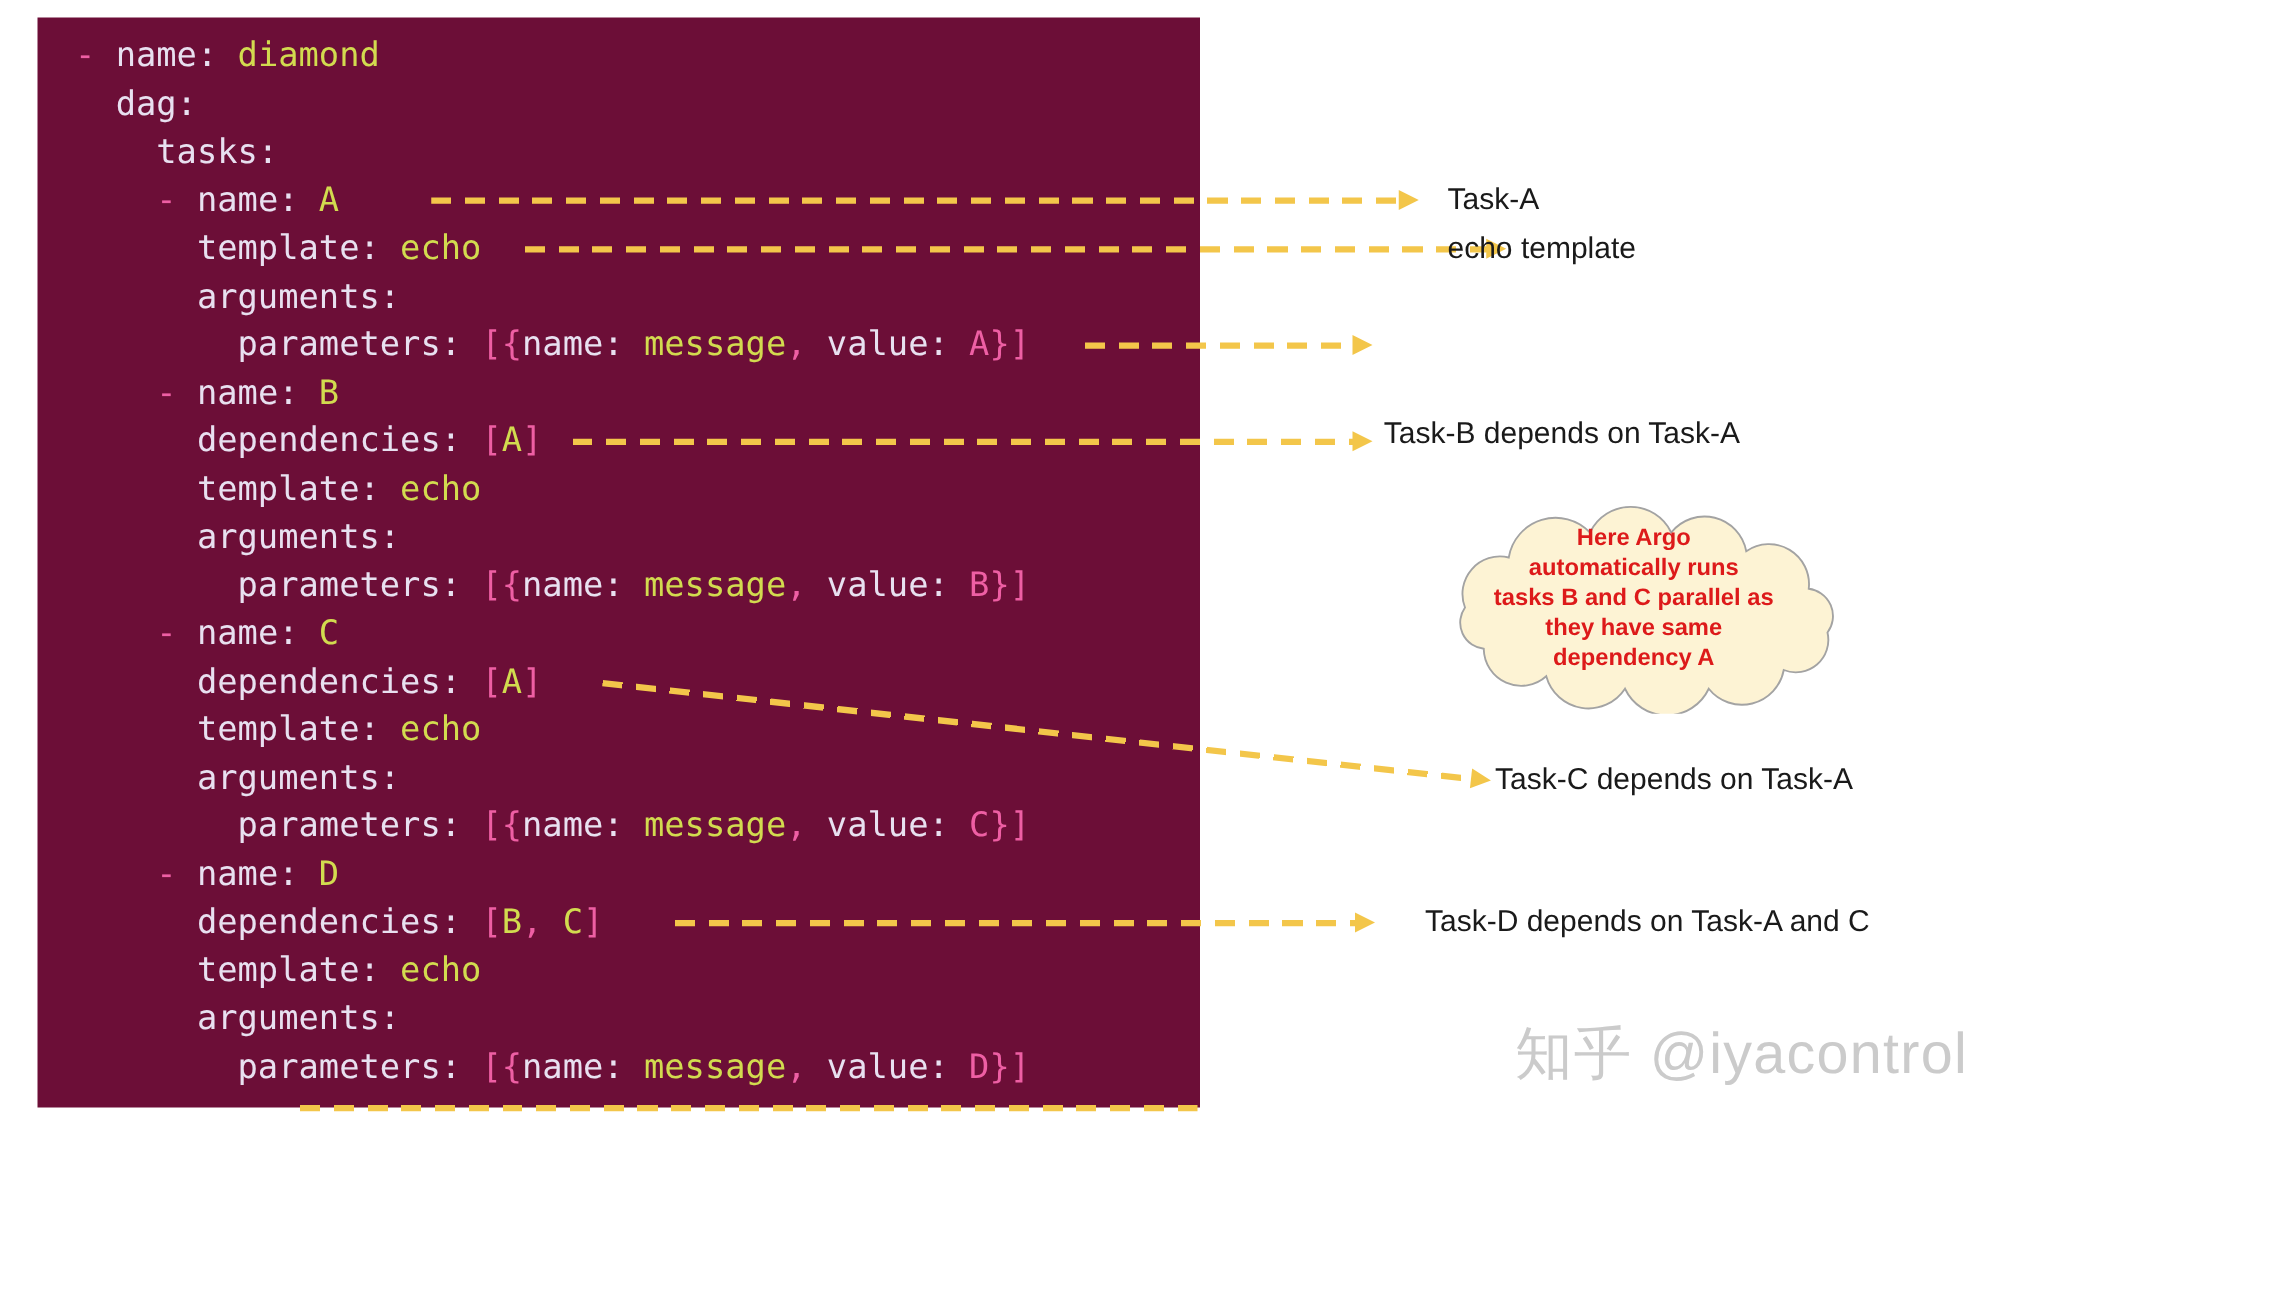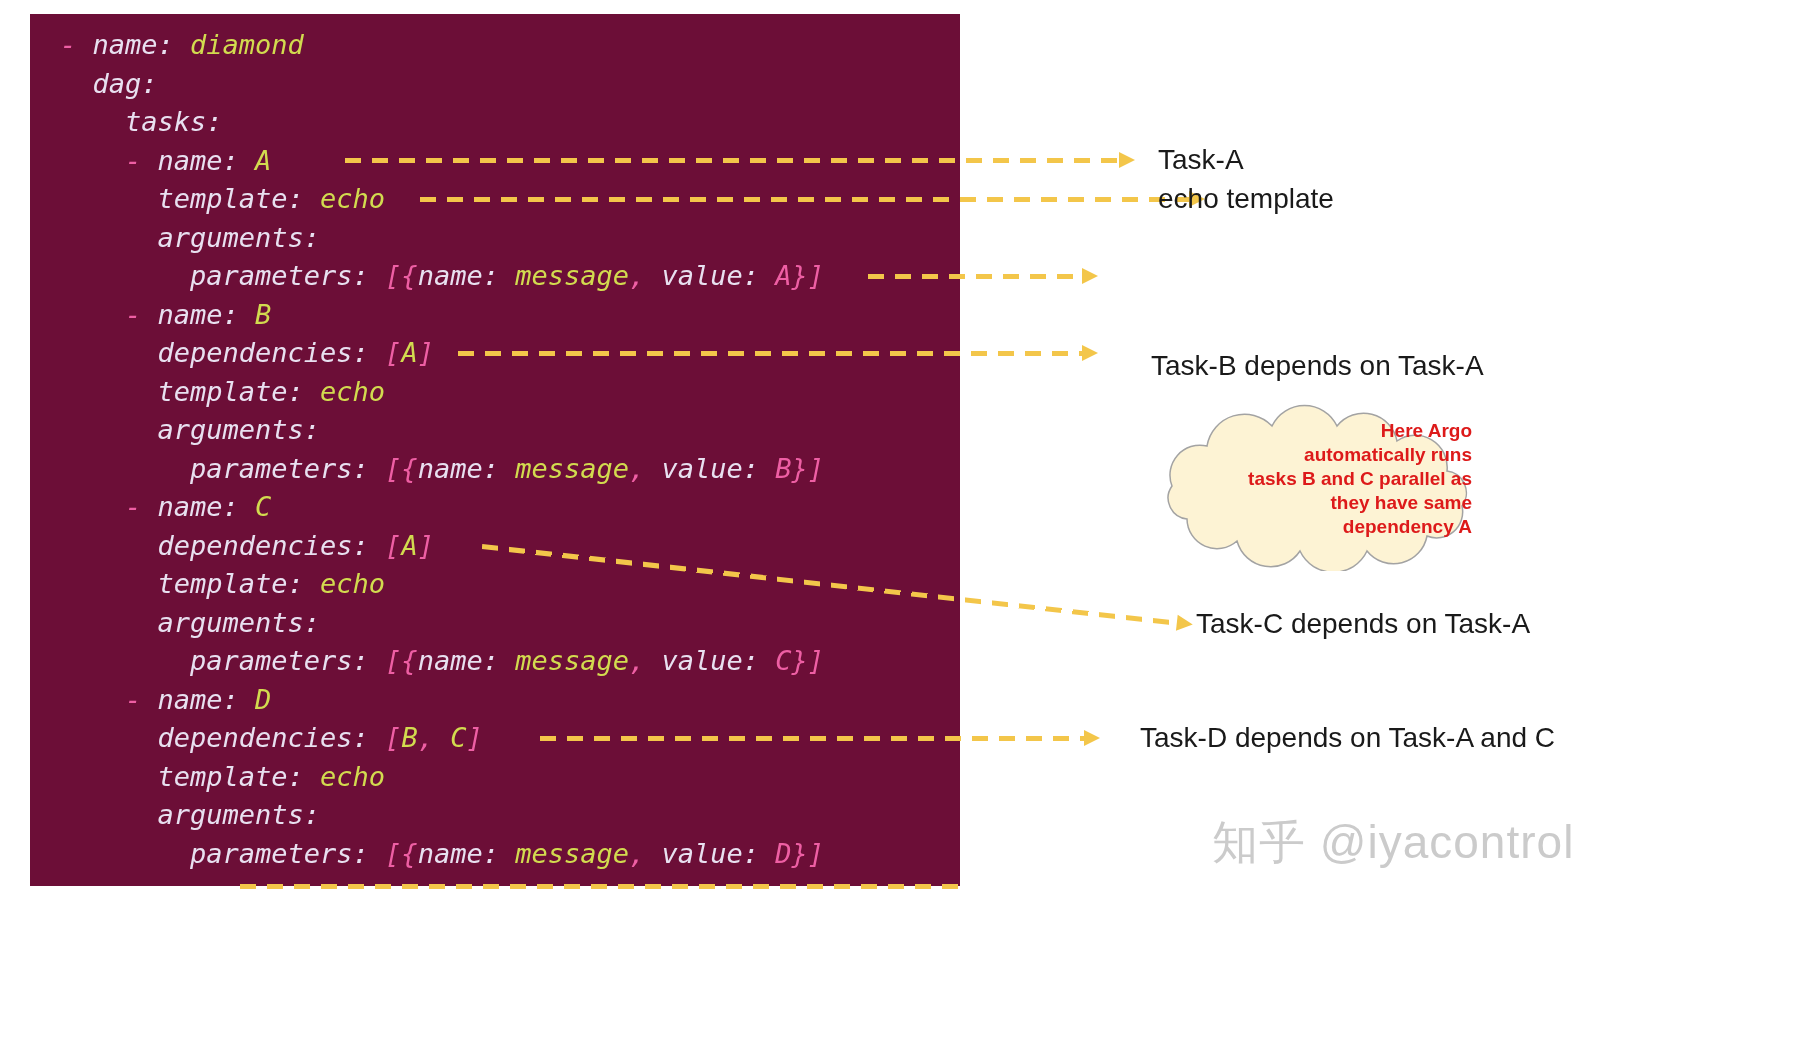--- a/index.html
+++ b/index.html
@@ -10,21 +10,20 @@
     overflow:hidden;
     font-family:"Liberation Sans", sans-serif;
   }
   
   .yaml-panel{
     position:absolute;
     left:30px;top:14px;
     width:930px;height:872px;
     background:#6c0e37;
     box-sizing:border-box;
-    font-style:italic;
   }
   .yaml-code{
     position:absolute;
     left:30px;top:12px;right:8px;
     font-family:"DejaVu Sans Mono", monospace;
     font-size:27px;
     line-height:38.5px;
     white-space:pre;
   }
   .code-line{height:38.5px;}
@@ -45,36 +44,36 @@
     width:0;height:0;
     border-left:16px solid #f3c64a;
     border-top:8.5px solid transparent;
     border-bottom:8.5px solid transparent;
   }
   .arrow.no-head::after{display:none;}
   
   .ann-label{
     position:absolute;
     transform:translateY(-50%);
-    font-size:28px;
+    font-size:24px;
     color:#1a1a1a;
     white-space:nowrap;
   }
   
   .cloud{
     position:absolute;
     left:1122px;top:386px;
     width:370px;height:185px;
   }
   .cloud svg{position:absolute;left:0;top:0;}
   .cloud-text{
     position:absolute;
     left:20px;right:20px;top:0;bottom:0;
     display:flex;flex-direction:column;
-    align-items:flex-end;justify-content:center;
+    align-items:center;justify-content:center;
     gap:0px;
     text-align:center;
     font-size:19px;
     font-weight:bold;
     line-height:24px;
     color:#dd1a1a;
   }
   
   .watermark{
     position:absolute;
@@ -97,21 +96,21 @@
   <div class="arrow" style="left:345px;top:158px;width:775px;"></div>
   <div class="arrow" style="left:420px;top:197px;width:770px;"></div>
   <div class="arrow" style="left:868px;top:274px;width:215px;"></div>
   <div class="arrow" style="left:458px;top:351px;width:625px;"></div>
   <div class="arrow" style="left:482px;top:544px;width:700px;transform:rotate(6.3deg);"></div>
   <div class="arrow" style="left:540px;top:736px;width:545px;"></div>
   <div class="arrow no-head" style="left:240px;top:884px;width:718px;"></div>
 
   <div class="ann-label" style="left:1158px;top:160px;">Task-A</div>
   <div class="ann-label" style="left:1158px;top:199px;">echo template</div>
-  <div class="ann-label" style="left:1107px;top:366px;margin-left:44px;">Task-B depends on Task-A</div>
+  <div class="ann-label" style="left:1107px;top:347px;">Task-B depends on Task-A</div>
   <div class="ann-label" style="left:1196px;top:624px;">Task-C depends on Task-A</div>
   <div class="ann-label" style="left:1108px;top:738px;margin-left:32px;">Task-D depends on Task-A and C</div>
 
   <div class="cloud">
     <svg width="370" height="185" viewBox="0 0 370 185" aria-hidden="true">
       <g transform="translate(10,5)">
         <path d="M 40 95
                  A 30 30 0 0 1 75 55
                  A 38 38 0 0 1 140 35
                  A 36 36 0 0 1 205 35

